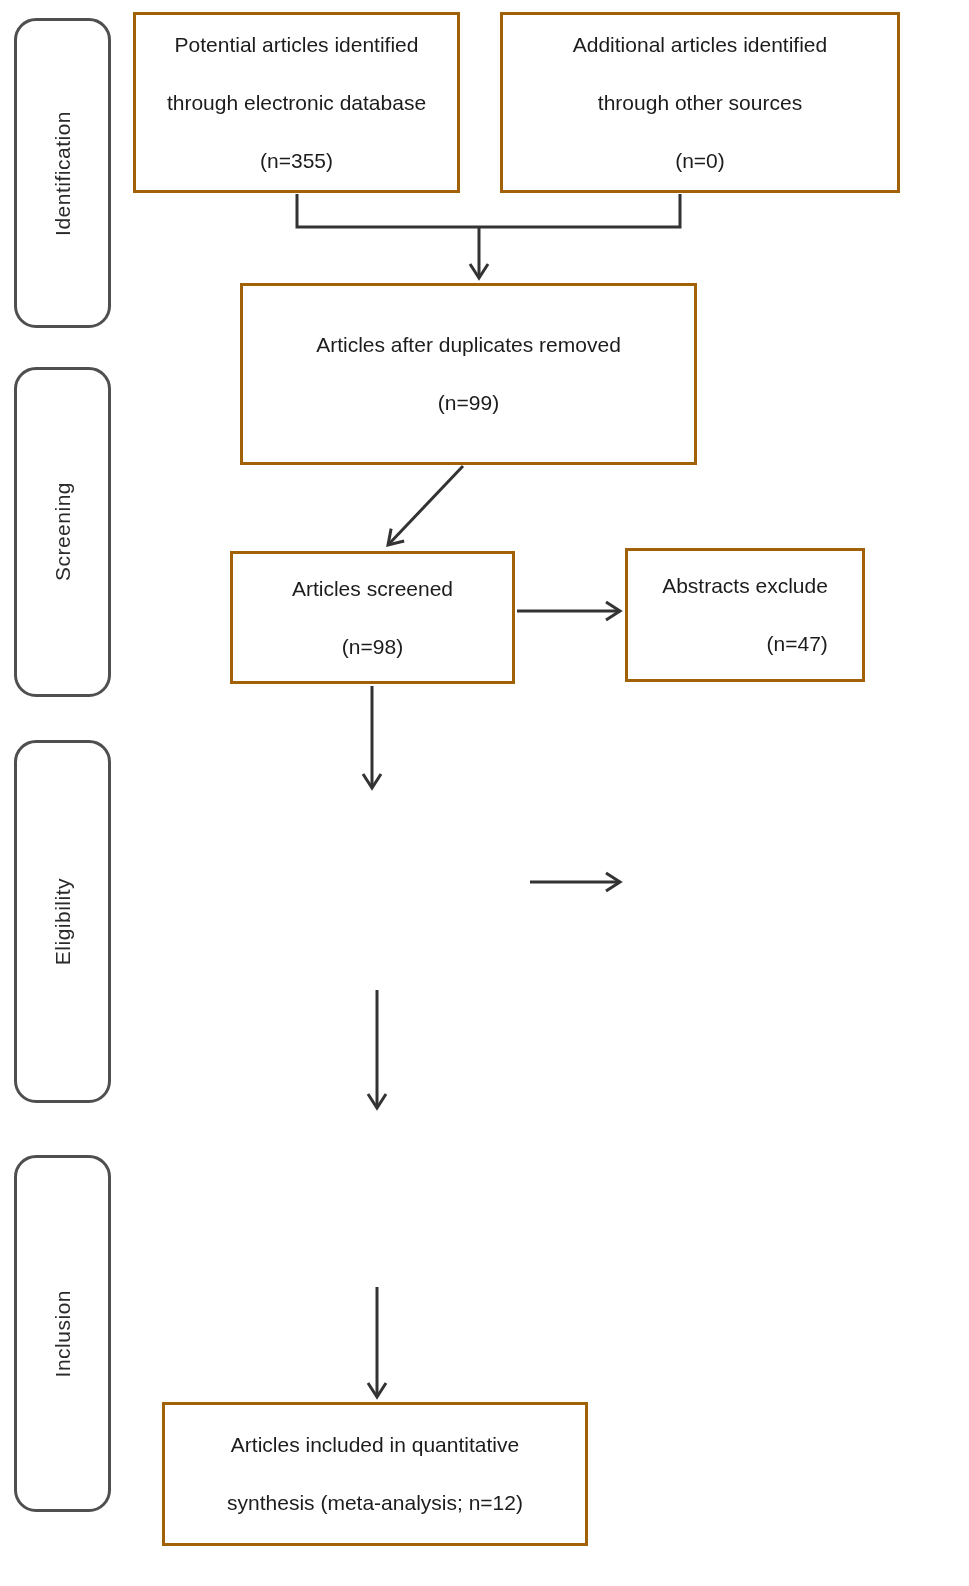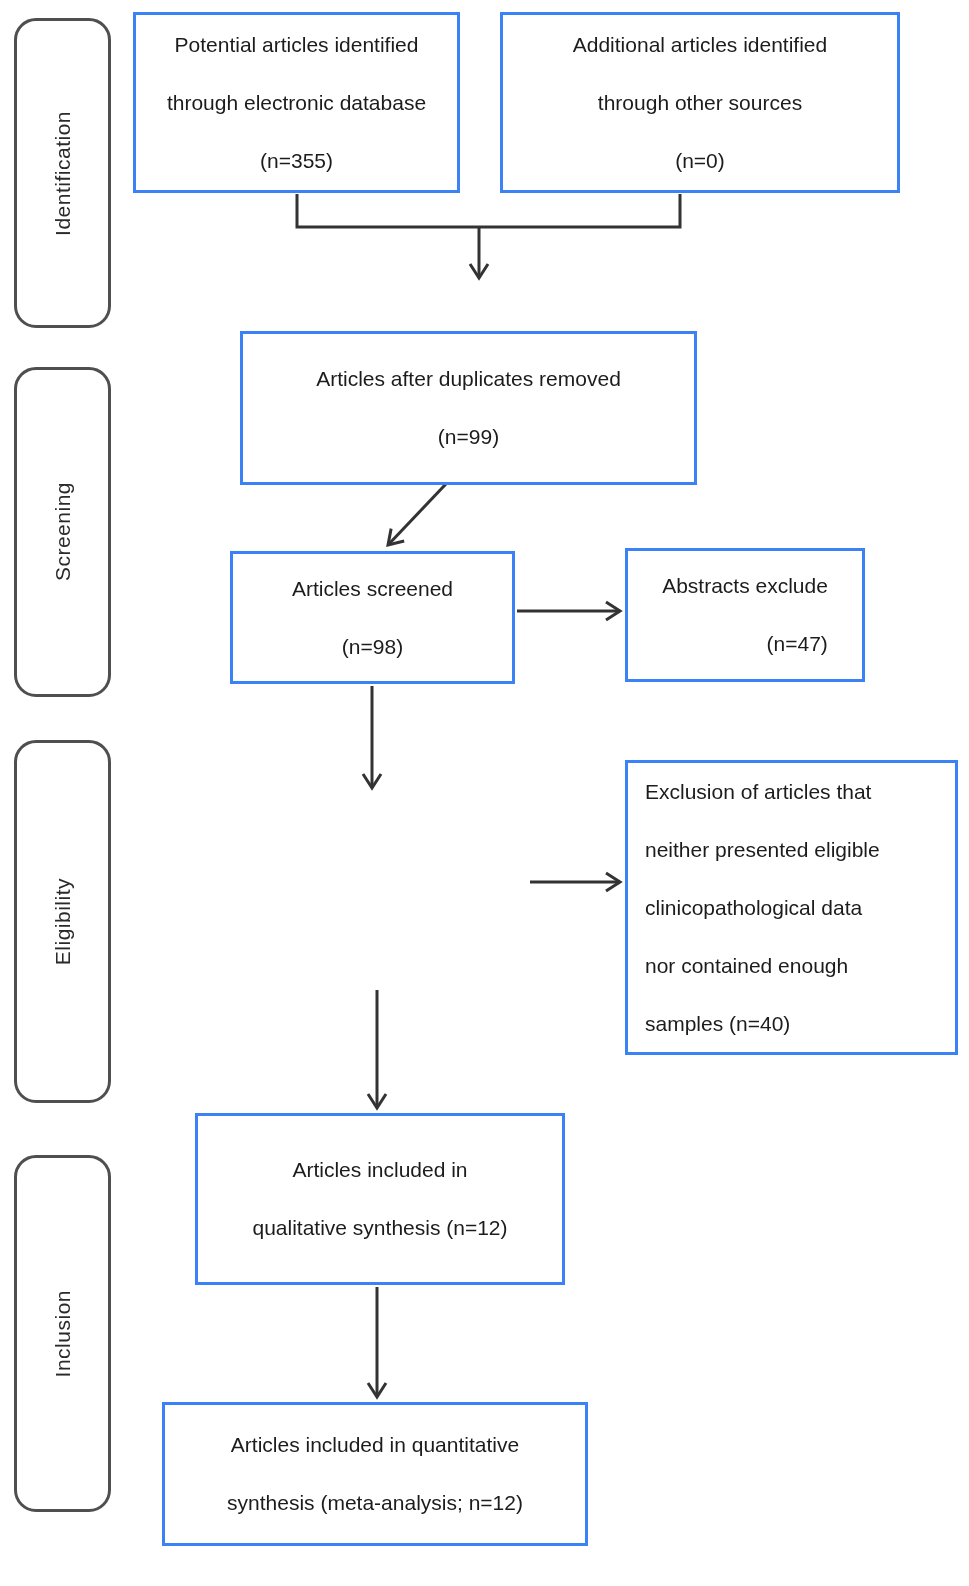--- a/index.html
+++ b/index.html
@@ -38,21 +38,21 @@
   .stage-label {
     writing-mode: vertical-rl;
     transform: rotate(180deg);
     font-size: 21px;
     letter-spacing: 0.5px;
     color: #2a2a2a;
     white-space: nowrap;
   }
   .fbox {
     position: absolute;
-    border: 3px solid #3b82f6;
+    border: 3px solid #a16207;
     background: #ffffff;
     box-sizing: border-box;
     display: flex;
     align-items: center;
     justify-content: center;
     text-align: center;
   }
   .fbox .box-text {
     white-space: pre-line;
     font-size: 21px;
@@ -108,47 +108,36 @@
 through electronic database
 (n=355)</span>
   </div>
 
   <div class="fbox" style="left:500px; top:12px; width:400px; height:181px;">
     <span class="box-text">Additional articles identified
 through other sources
 (n=0)</span>
   </div>
 
-  <div class="fbox" style="left:240px; top:283px; width:457px; height:154px;margin-top:48px;">
+  <div class="fbox" style="left:240px; top:283px; width:457px; height:182px;">
     <span class="box-text">Articles after duplicates removed
 (n=99)</span>
   </div>
 
   <div class="fbox" style="left:230px; top:551px; width:285px; height:133px;">
     <span class="box-text">Articles screened
 (n=98)</span>
   </div>
 
   <div class="fbox" style="left:625px; top:548px; width:240px; height:134px;text-align:right;">
     <span class="box-text">Abstracts exclude
 (n=47)</span>
   </div>
 
 
-  <div class="fbox left-align" style="left:625px; top:760px; width:333px; height:295px;">
-    <span class="box-text">Exclusion of articles that
-neither presented eligible
-clinicopathological data
-nor contained enough
-samples (n=40)</span>
-  </div>
 
-  <div class="fbox" style="left:195px; top:1113px; width:370px; height:172px;">
-    <span class="box-text">Articles included in
-qualitative synthesis (n=12)</span>
-  </div>
 
   <div class="fbox" style="left:162px; top:1402px; width:426px; height:144px;">
     <span class="box-text">Articles included in quantitative
 synthesis (meta-analysis; n=12)</span>
   </div>
 
 </div>
 
 </body></html>

